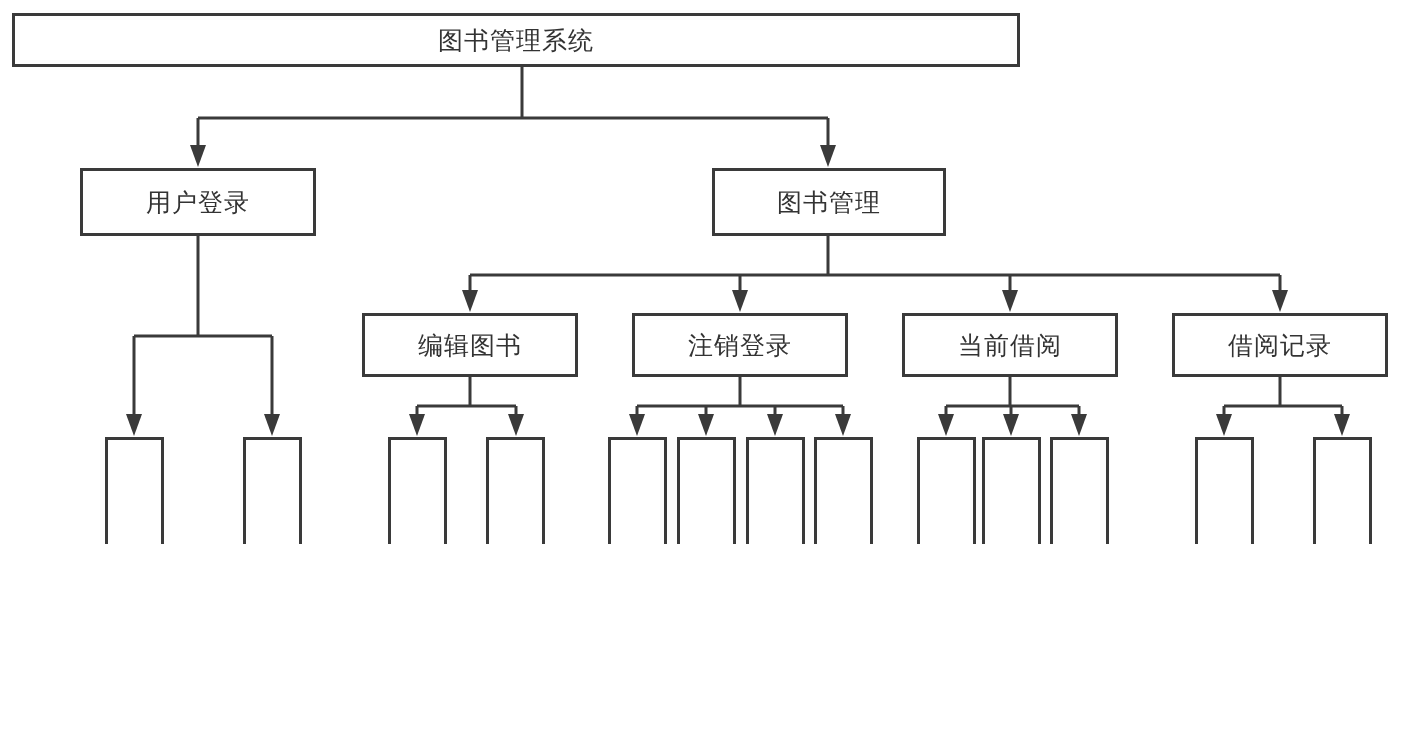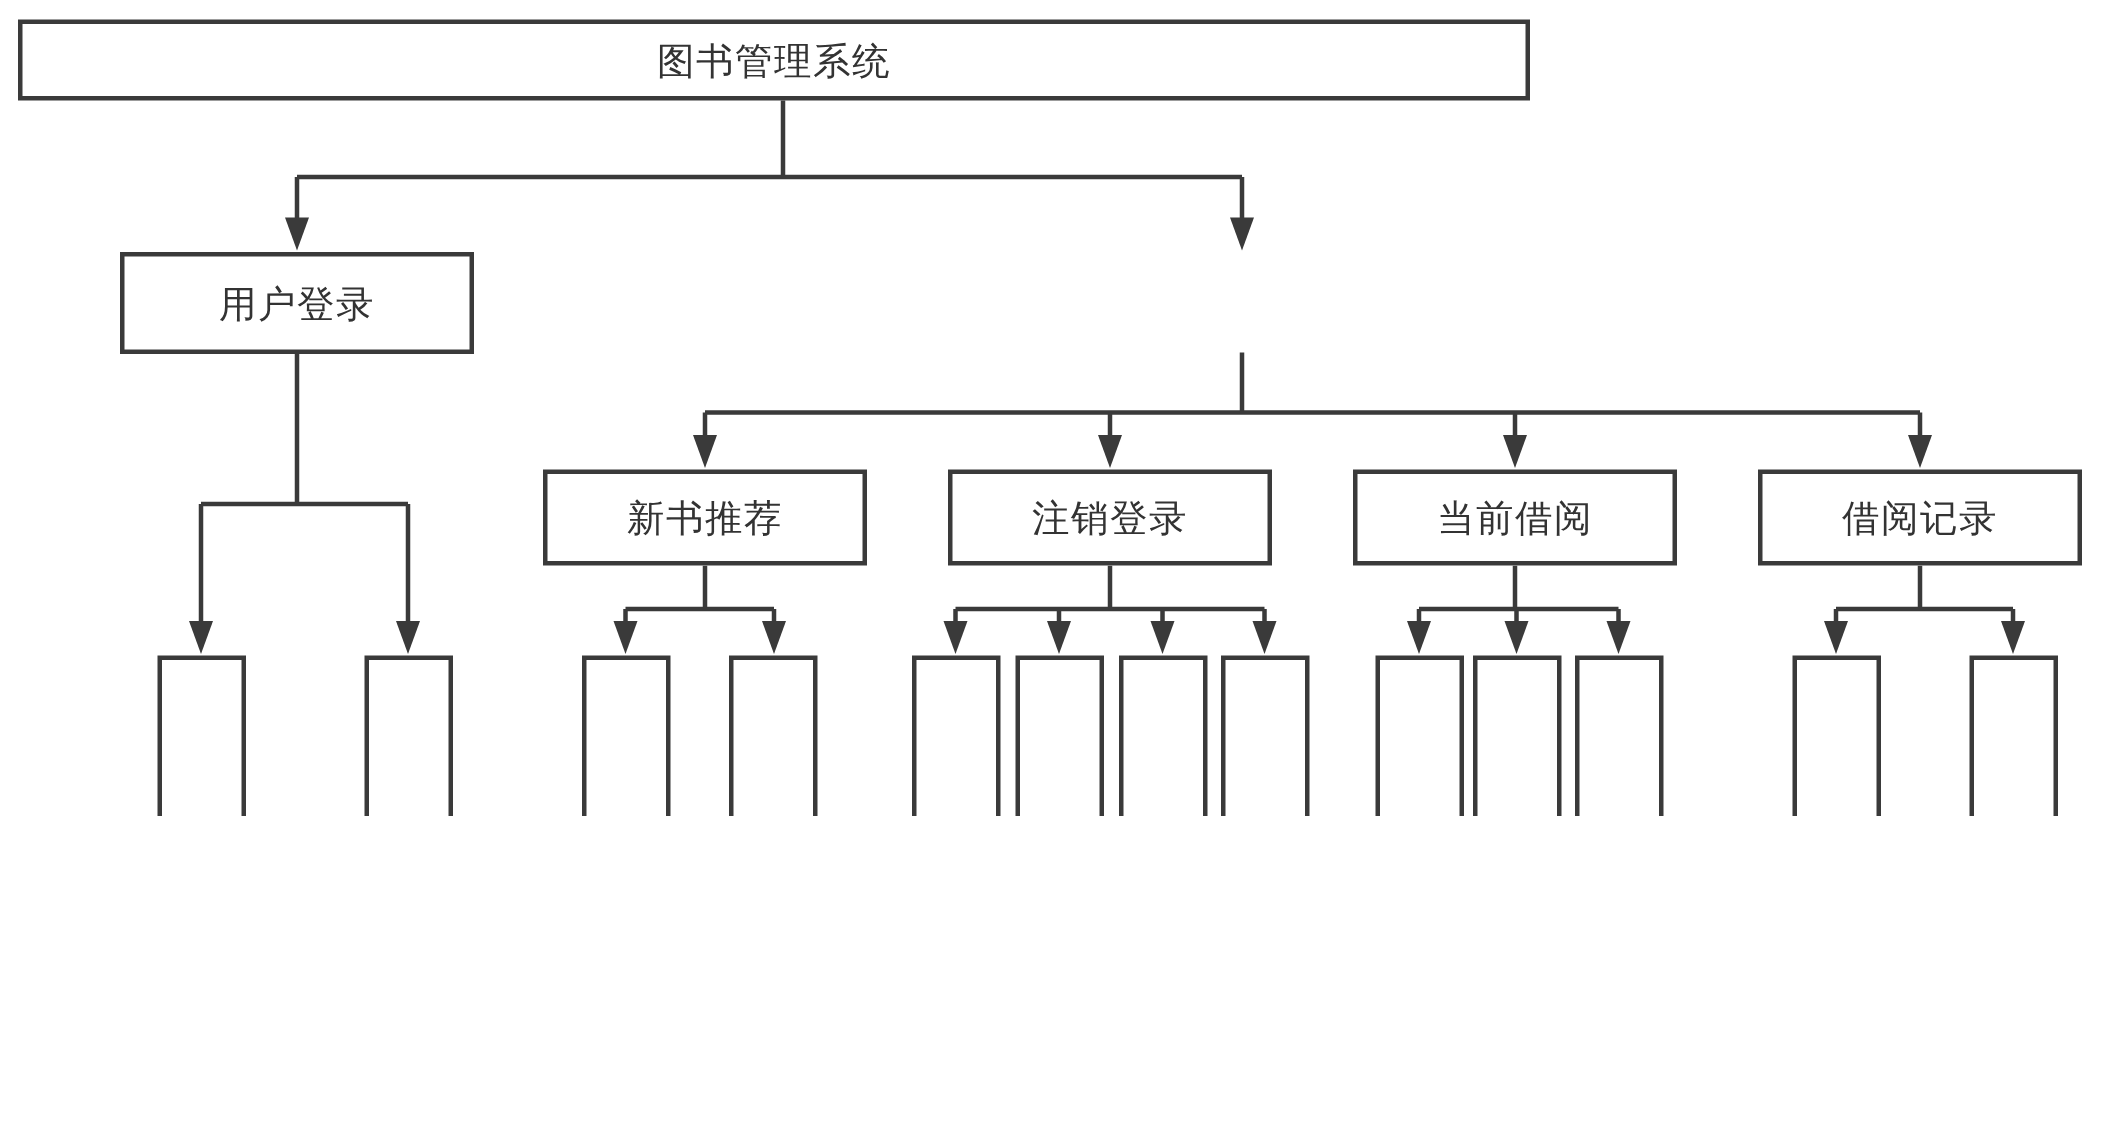--- a/index.html
+++ b/index.html
@@ -94,23 +94,26 @@
     </g>
   </svg>
 
   <div class="box" style="left:12px;top:13px;width:1008px;height:54px">
     <span class="label">图书管理系统</span>
   </div>
 
   <div class="box" style="left:80px;top:168px;width:236px;height:68px">
     <span class="label">用户登录</span>
   </div>
+  <div class="box" style="left:712px;top:168px;width:234px;height:68px">
+    <span class="label">图书管理</span>
+  </div>
 
   <div class="box" style="left:362px;top:313px;width:216px;height:64px">
-    <span class="label">新书推荐</span>
+    <span class="label">编辑图书</span>
   </div>
   <div class="box" style="left:632px;top:313px;width:216px;height:64px">
     <span class="label">注销登录</span>
   </div>
   <div class="box" style="left:1172px;top:313px;width:216px;height:64px">
     <span class="label">借阅记录</span>
   </div>
   <div class="box" style="left:902px;top:313px;width:216px;height:64px">
     <span class="label">当前借阅</span>
   </div>

